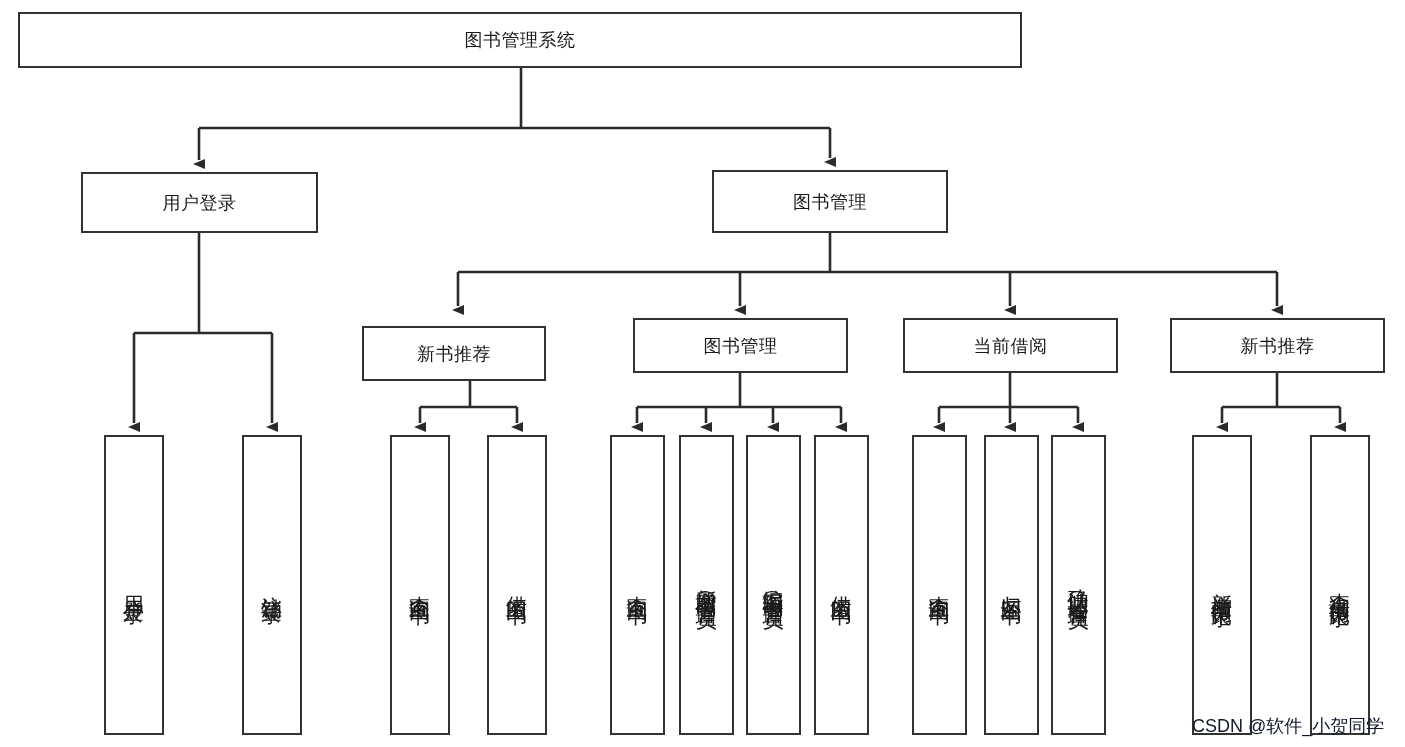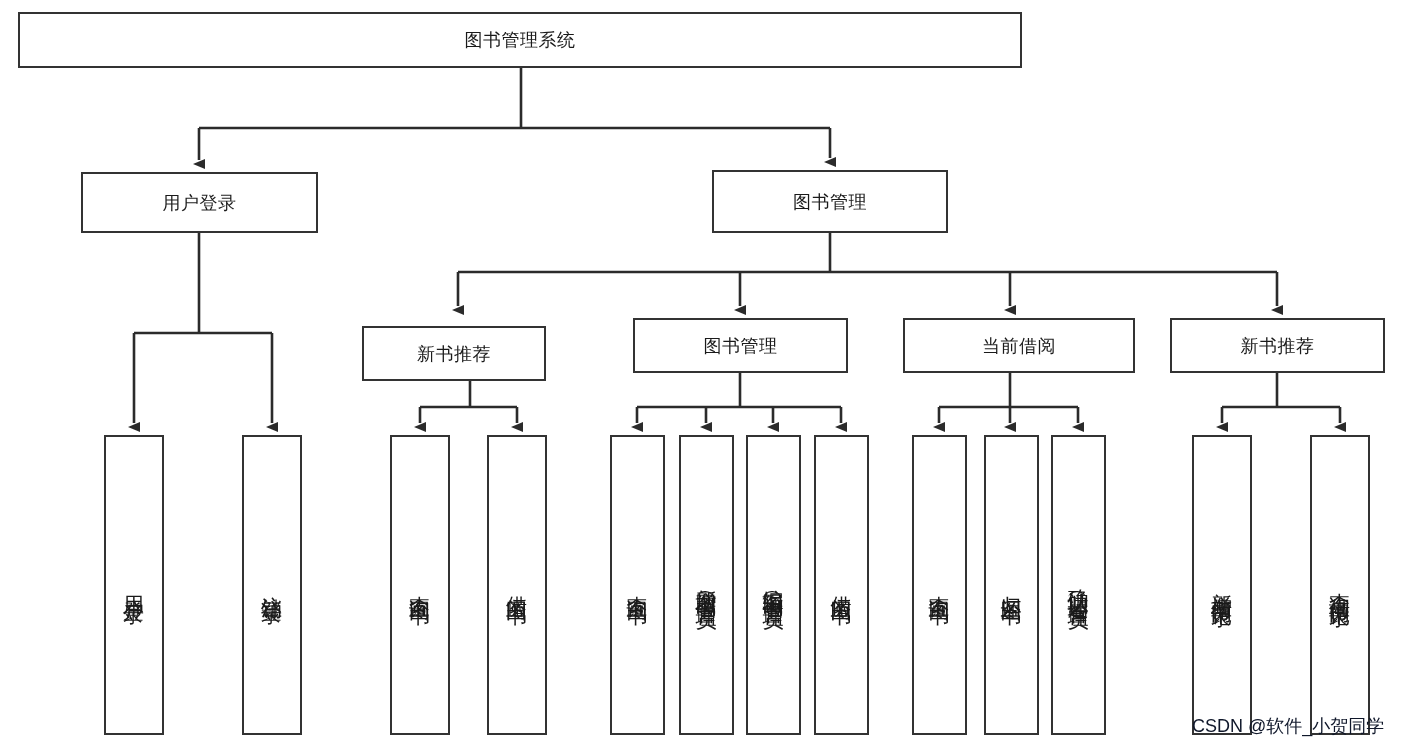--- a/index.html
+++ b/index.html
@@ -137,21 +137,21 @@
   <div class="node horiz" style="left: 712px; top: 170px; width: 236px; height: 63px;">
     <span class="label">图书管理</span>
   </div>
 
   <div class="node horiz" style="left: 362px; top: 326px; width: 184px; height: 55px;">
     <span class="label">新书推荐</span>
   </div>
   <div class="node horiz" style="left: 633px; top: 318px; width: 215px; height: 55px;">
     <span class="label">图书管理</span>
   </div>
-  <div class="node horiz" style="left: 903px; top: 318px; width: 232px; height: 55px;">
+  <div class="node horiz" style="left: 903px; top: 318px; width: 215px; height: 55px;">
     <span class="label">当前借阅</span>
   </div>
   <div class="node horiz" style="left: 1170px; top: 318px; width: 215px; height: 55px;">
     <span class="label">新书推荐</span>
   </div>
 
   <div class="node vert" style="left: 104px; top: 435px; width: 60px; height: 300px;">
     <span class="label">用户登录</span>
   </div>
   <div class="node vert" style="left: 242px; top: 435px; width: 60px; height: 300px;">

